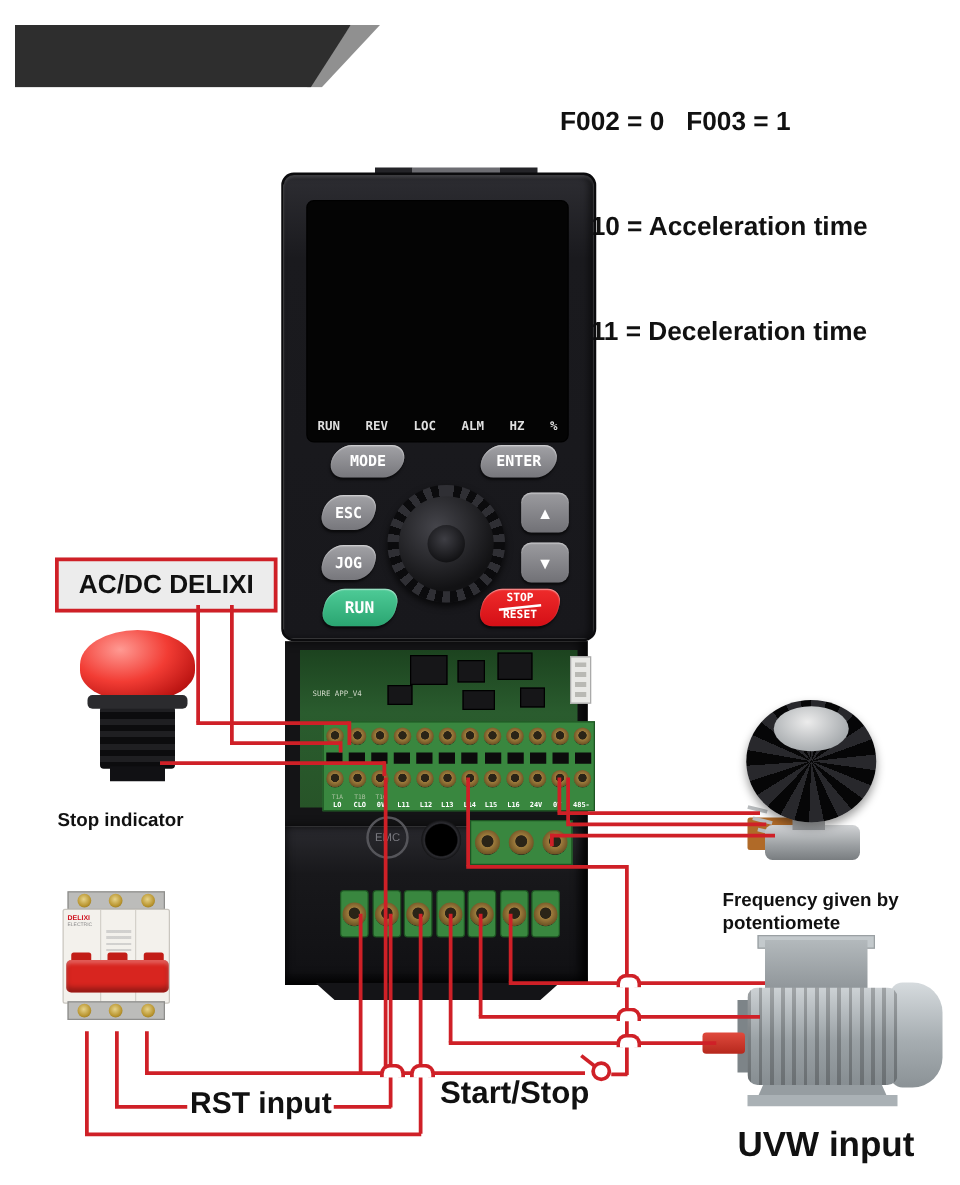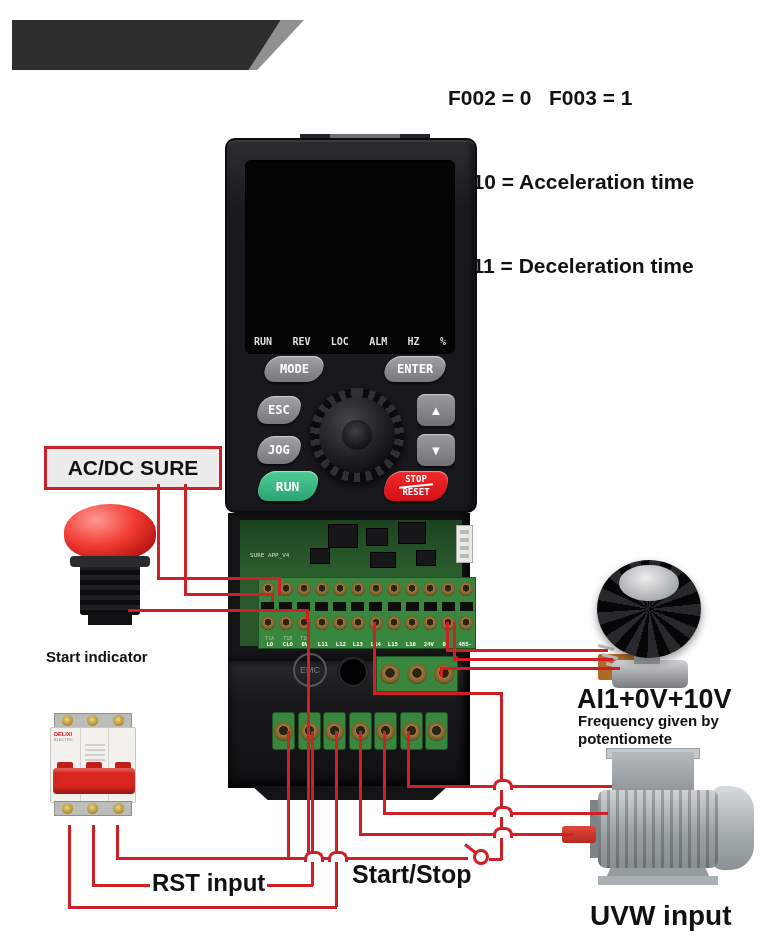--- a/index.html
+++ b/index.html
@@ -347,26 +347,26 @@
       </span>
       <span class="ppad">
         <span class="screw"></span>
       </span>
       <span class="ppad">
         <span class="screw"></span>
       </span>
     </div>
   <div class="abs feet"></div>
 
-  <div class="abs acdc">AC/DC SURE</div>
+  <div class="abs acdc">AC/DC DELIXI</div>
   <div class="abs dome"></div>
   <div class="abs flange"></div>
   <div class="abs lampbody"></div>
   <div class="abs lampbase"></div>
-  <div class="abs faultS">Start indicator</div>
+  <div class="abs faultS">Stop indicator</div>
 
   <div class="abs brk">
     <div class="topmetal">
       <span class="bscrew"></span>
       <span class="bscrew"></span>
       <span class="bscrew"></span>
     </div>
     <div class="body">
       <div class="div1" style="left:29px;"></div>
       <div class="div2" style="left:57px;"></div>
@@ -387,21 +387,20 @@
 
   <div class="abs potpcb"></div>
   <div class="abs potpin" style="left:598px;top:646px;"></div>
   <div class="abs potpin" style="left:602px;top:655px;"></div>
   <div class="abs potpin" style="left:606px;top:664px;"></div>
   <div class="abs potbody"></div>
   <div class="abs potbush"></div>
   <div class="abs potknob">
     <div class="potcap"></div>
   </div>
-  <div class="abs ai1T">AI1+0V+10V</div>
   <div class="abs ai1S" style="top:712px;">Frequency given by</div>
   <div class="abs ai1S" style="top:730px;">potentiomete</div>
 
   <div class="abs mcap"></div>
   <div class="abs mfeet"></div>
   <div class="abs mbase"></div>
   <div class="abs mboxtop"></div>
   <div class="abs mbox"></div>
   <div class="abs mflange"></div>
   <div class="abs mbody"></div>

